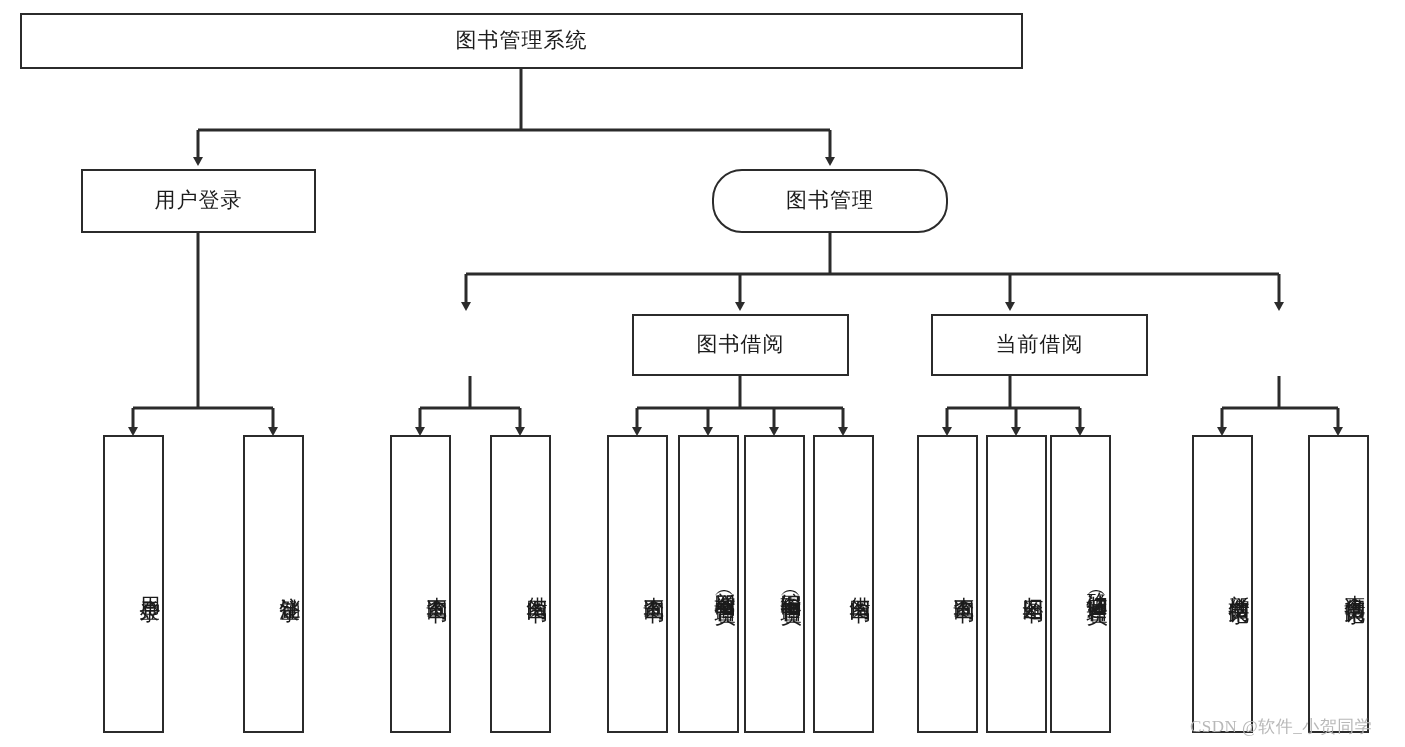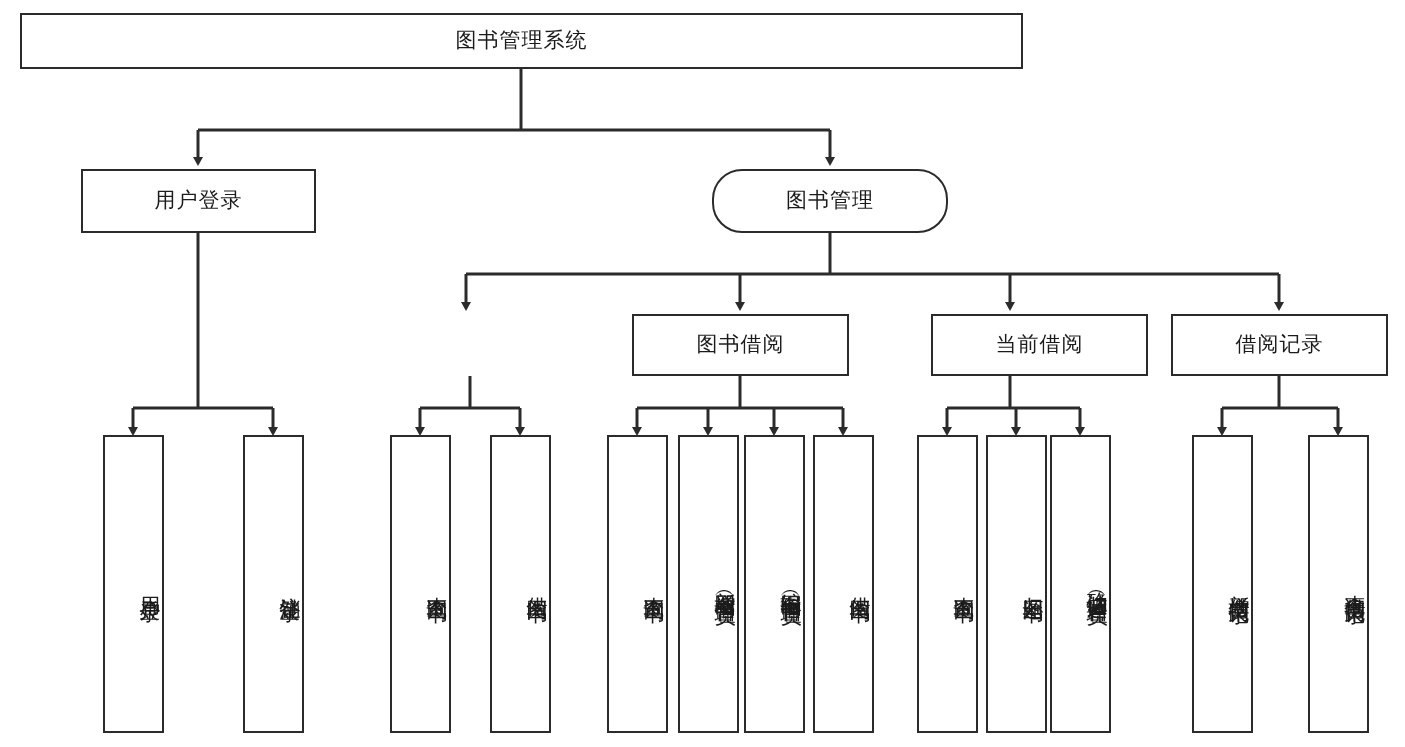--- a/index.html
+++ b/index.html
@@ -128,23 +128,20 @@
   <div class="node horiz" style="left:712px; top:169px; width:236px; height:64px;border-radius:30px;">
     <span>图书管理</span>
   </div>
 
   <div class="node horiz" style="left:632px; top:314px; width:217px; height:62px;">
     <span>图书借阅</span>
   </div>
   <div class="node horiz" style="left:902px; top:314px; width:217px; height:62px;margin-left:29px;">
     <span>当前借阅</span>
   </div>
-  <div class="node horiz" style="left:1171px; top:314px; width:217px; height:62px;">
-    <span>借阅记录</span>
-  </div>
 
   <div class="node vert" style="left:103px; top:435px; width:61px; height:298px;">
     <span class="vlabel">用户登录</span>
   </div>
   <div class="node vert" style="left:243px; top:435px; width:61px; height:298px;">
     <span class="vlabel">注销登录</span>
   </div>
 
   <div class="node vert" style="left:390px; top:435px; width:61px; height:298px;">
     <span class="vlabel">查询图书</span>
@@ -176,14 +173,15 @@
     <span class="vlabel">确认归还（管理员）</span>
   </div>
 
   <div class="node vert" style="left:1192px; top:435px; width:61px; height:298px;">
     <span class="vlabel">新增借阅记录</span>
   </div>
   <div class="node vert" style="left:1308px; top:435px; width:61px; height:298px;">
     <span class="vlabel">查询借阅记录</span>
   </div>
 
+  <div class="watermark">CSDN @软件_小贺同学</div>
 
 </div>
 
 </body></html>

